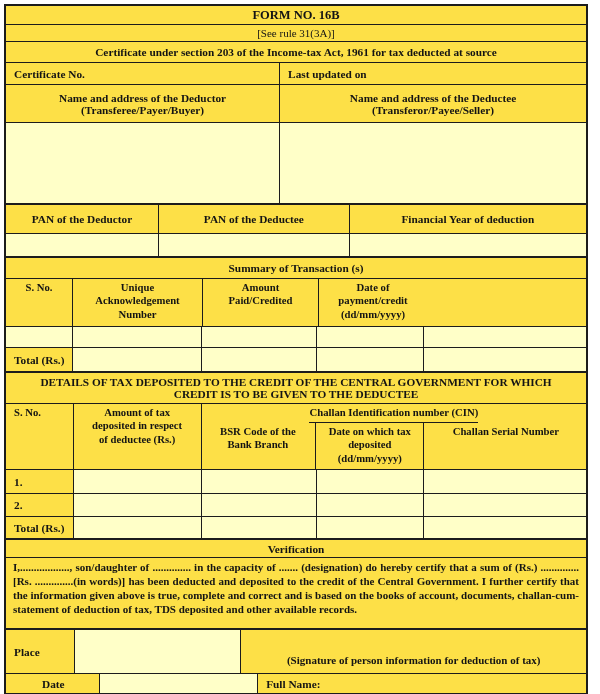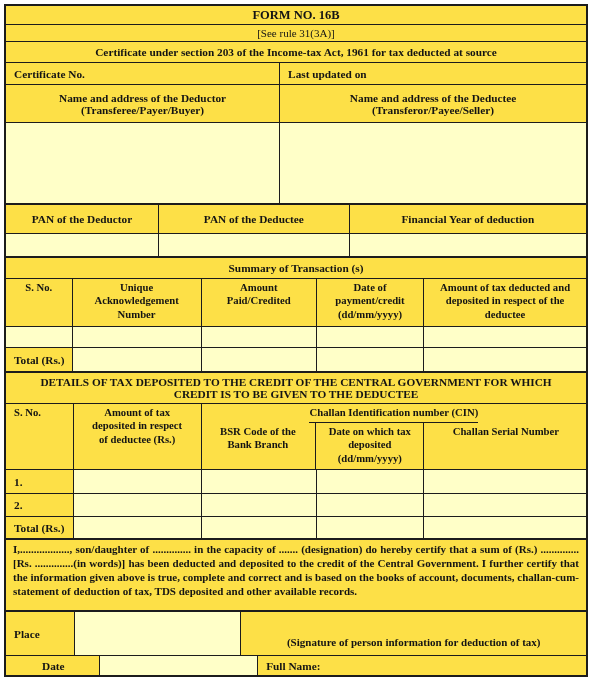--- a/index.html
+++ b/index.html
@@ -100,23 +100,20 @@
   <div class="r" style="height:48px">
     <div class="c top pre fs10" style="width:67px">S. No.</div>
     <div class="c top pre fs10" style="width:130px">Unique
 Acknowledgement
 Number</div>
     <div class="c top pre fs10" style="width:116px">Amount
 Paid/Credited</div>
     <div class="c top pre fs10" style="width:108px">Date of
 payment/credit
 (dd/mm/yyyy)</div>
-    <div class="c top pre fs10" style="width:163px">Amount of tax deducted and
-deposited in respect of the
-deductee</div>
   </div>
   <div class="r" style="height:21px">
     <div class="c yel" style="width:67px"></div>
     <div class="c yel" style="width:130px"></div>
     <div class="c yel" style="width:116px"></div>
     <div class="c yel" style="width:108px"></div>
     <div class="c yel" style="width:163px"></div>
   </div>
   <div class="r tb" style="height:25px">
     <div class="c lft fs11" style="width:67px">Total (Rs.)</div>
@@ -164,20 +161,23 @@
     <div class="c yel" style="width:163px"></div>
   </div>
   <div class="r tb" style="height:23px">
     <div class="c lft fs11" style="width:68px">Total (Rs.)</div>
     <div class="c yel" style="width:129px"></div>
     <div class="c yel" style="width:116px"></div>
     <div class="c yel" style="width:108px"></div>
     <div class="c yel" style="width:163px"></div>
   </div>
 
+  <div class="r" style="height:18px">
+    <div class="c fs11" style="width:584px">Verification</div>
+  </div>
   <div class="r tb" style="height:72px">
     <div class="c para" style="width:584px">I,.................., son/daughter of .............. in the capacity of ....... (designation) do hereby certify that a sum of (Rs.) .............. [Rs. ..............(in words)] has been deducted and deposited to the credit of the Central Government. I further certify that the information given above is true, complete and correct and is based on the books of account, documents, challan-cum-statement of deduction of tax, TDS deposited and other available records.</div>
   </div>
 
   <div class="r" style="height:44px">
     <div class="c lft fs11" style="width:69px">Place</div>
     <div class="c yel" style="width:168px"></div>
     <div class="c sig" style="width:347px">(Signature of person information for deduction of tax)</div>
   </div>
 

